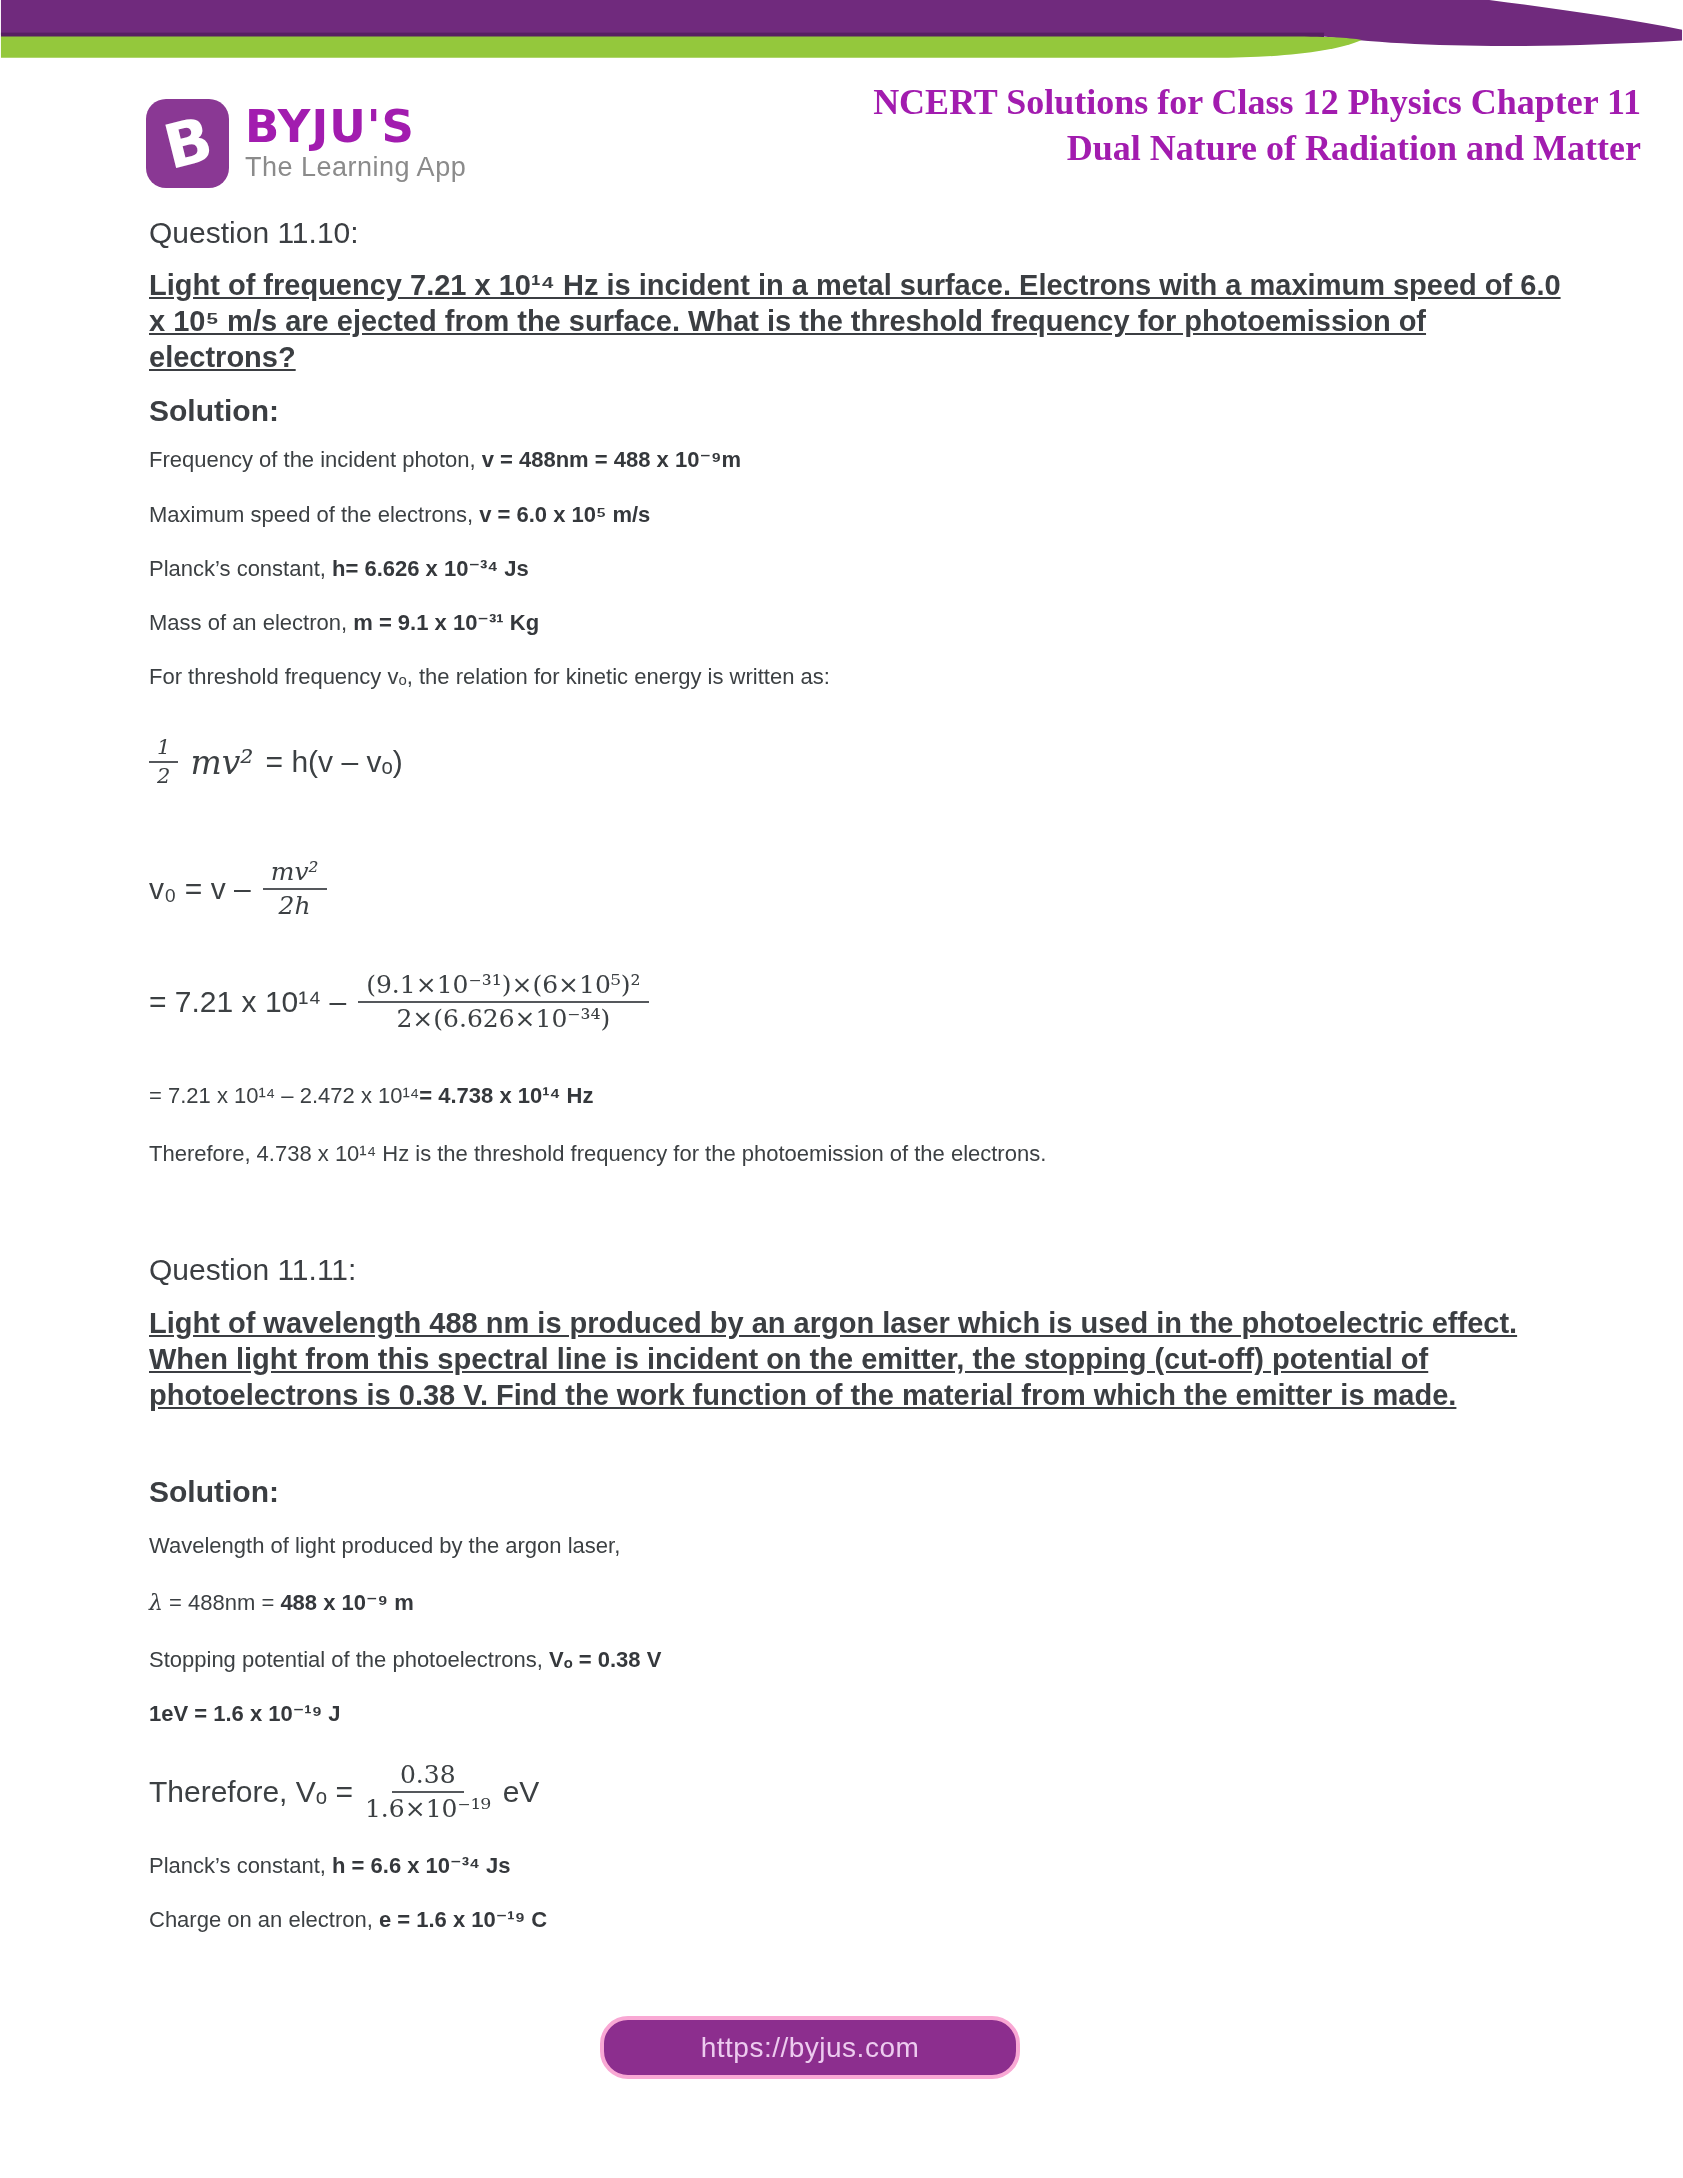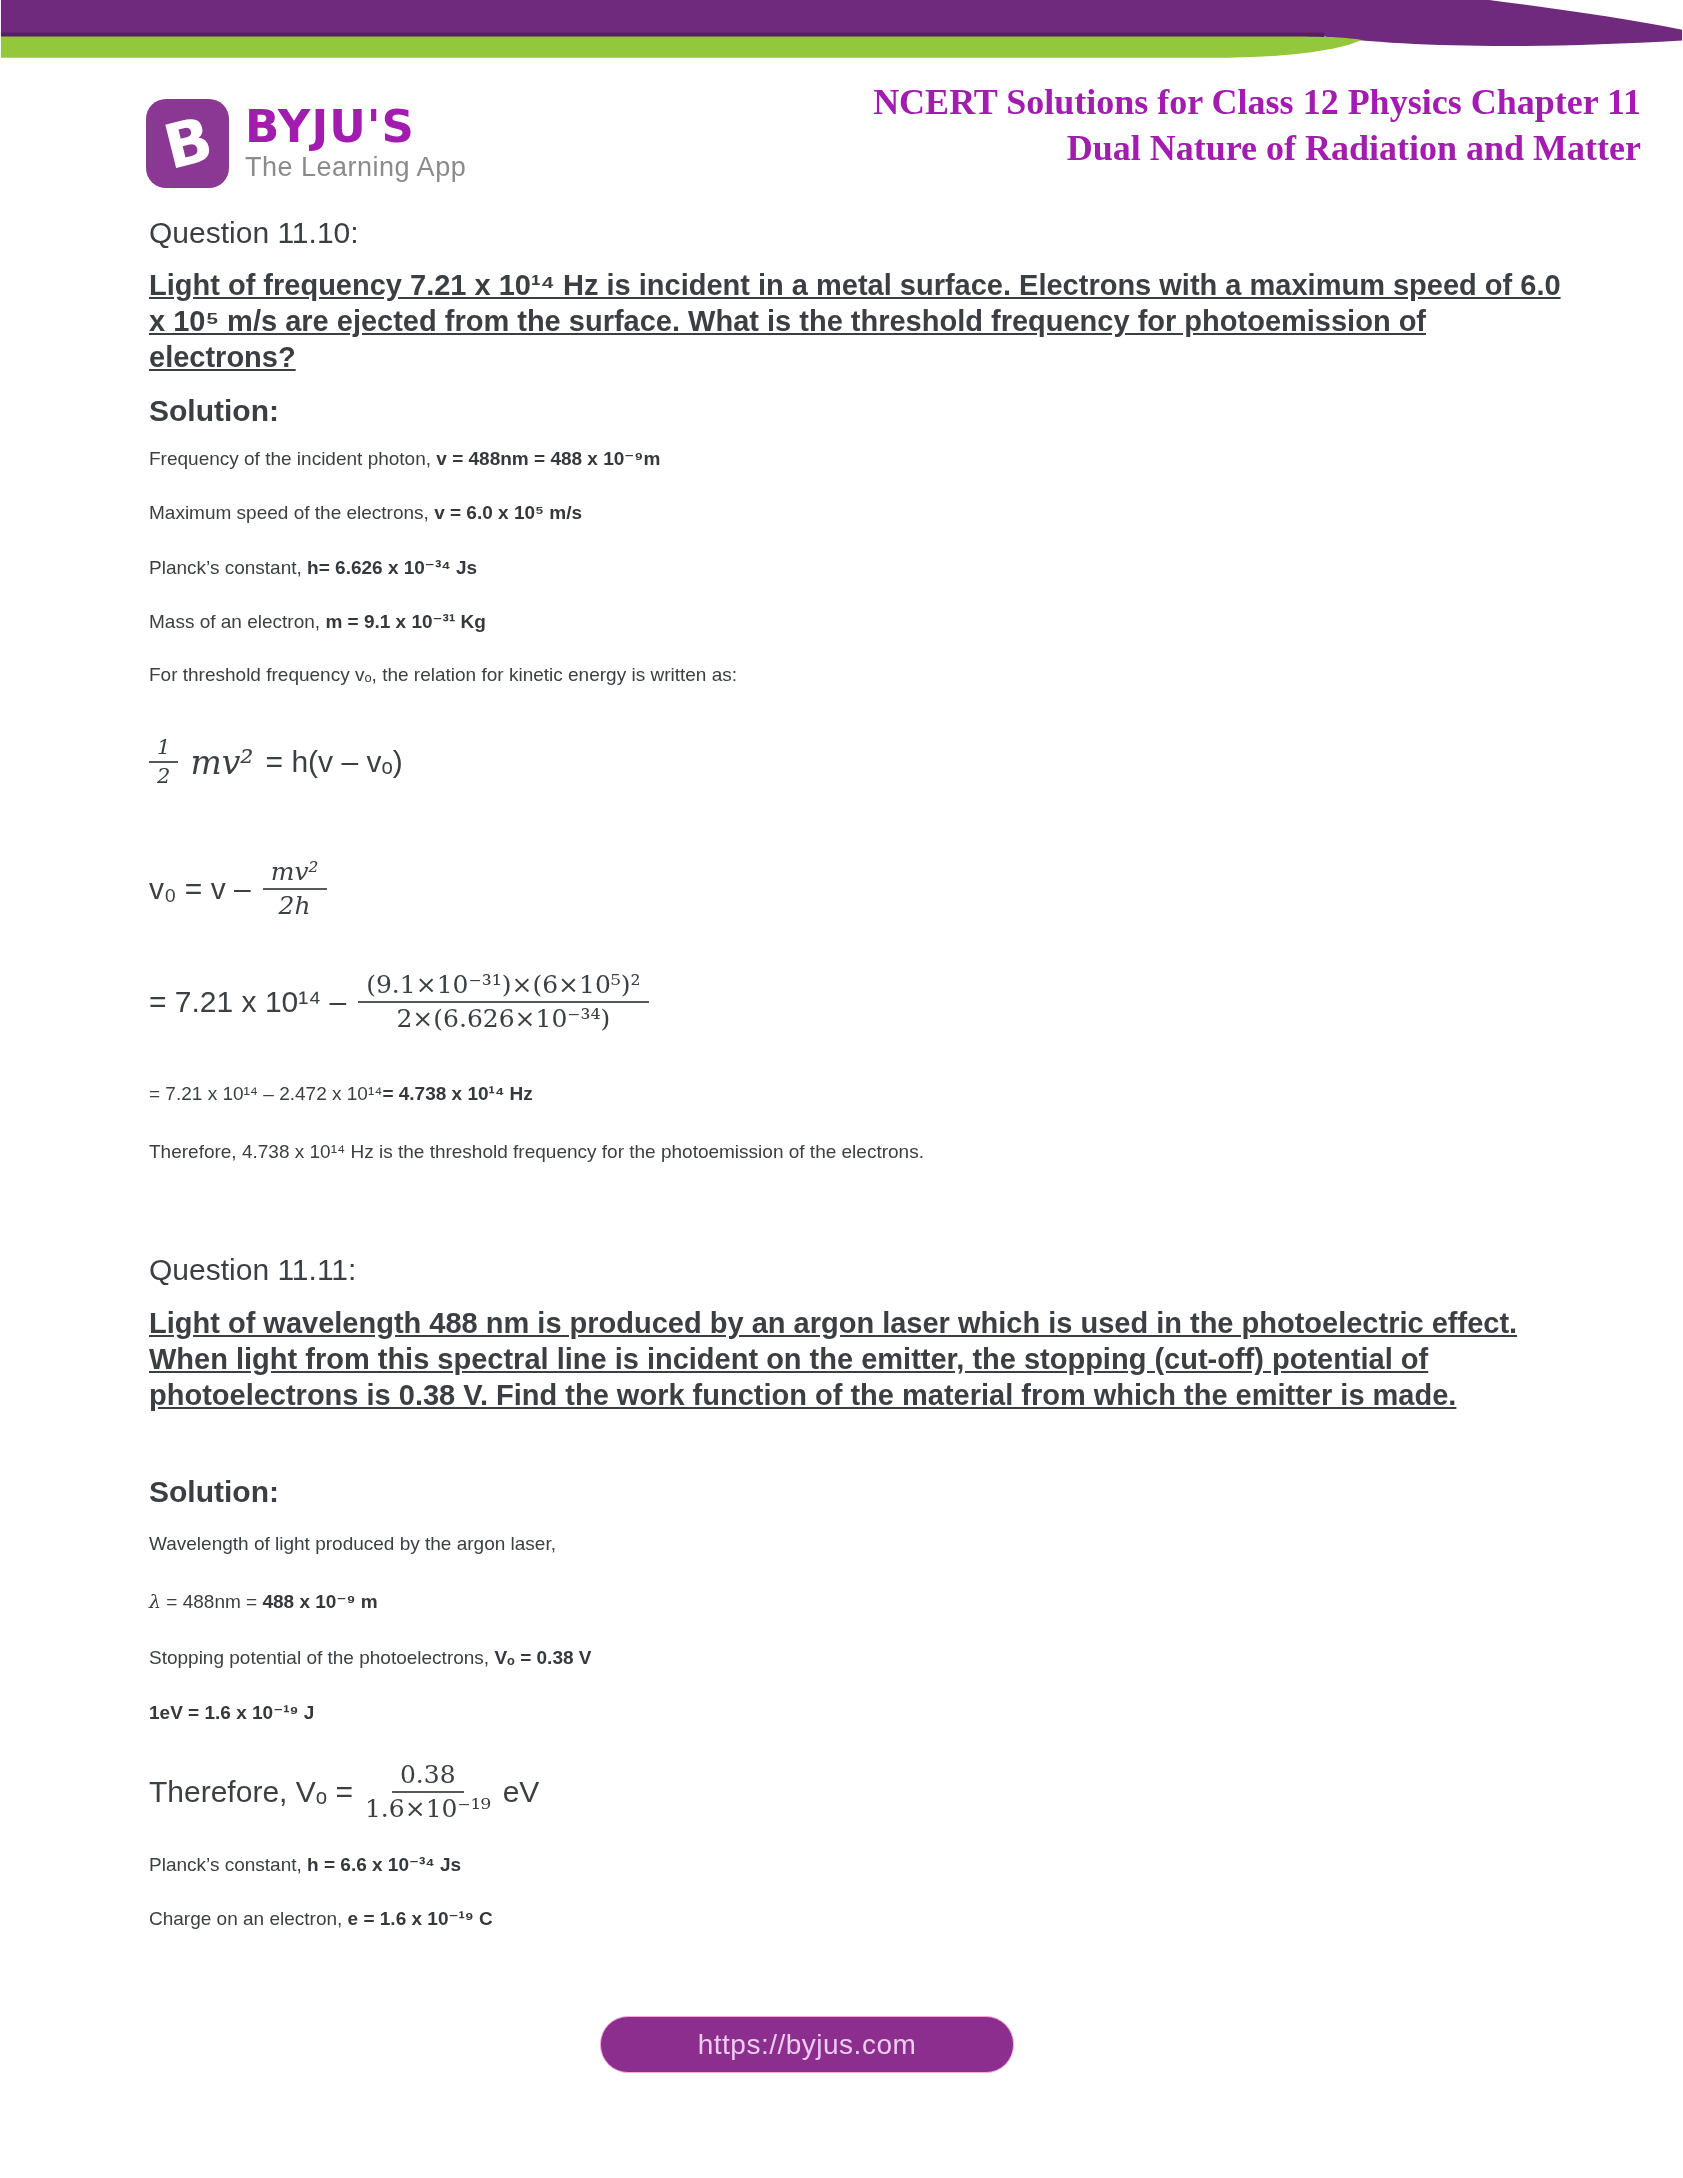--- a/index.html
+++ b/index.html
@@ -35,37 +35,37 @@
   .doc-title{
     position:absolute;top:79px;right:42px;text-align:right;
     font-family:"Liberation Serif","DejaVu Serif",serif;
     font-weight:bold;color:#a21caf;font-size:36px;line-height:46px;
   }
   
   .blk{position:absolute;left:149px;}
   .q-heading{font-size:30px;font-weight:normal;color:#3B3E42;}
   .q-text{width:1431px;font-size:29px;font-weight:bold;line-height:36px;color:#3B3E42;text-decoration:underline;}
   .sol{font-size:30px;font-weight:bold;color:#3B3E42;}
-  .line{font-size:19px;color:#3C4043;}
+  .line{font-size:22px;color:#3C4043;}
   .line b{color:#35383C;}
   .formula{display:flex;align-items:center;gap:12px;font-size:30px;color:#3C4043;}
   .frac{
     display:inline-flex;flex-direction:column;align-items:center;
     font-family:"DejaVu Serif",serif;font-size:25px;line-height:1.2;text-align:center;
   }
   .frac .num{padding:0 8px 1px;border-bottom:2px solid #55585C;}
   .frac .den{padding-top:1px;}
   .frac-it{font-style:italic;}
   .frac-sm{font-size:21px;}
   .math-it{font-family:"DejaVu Serif",serif;font-style:italic;}
   .term-mv{font-size:33px;}
   
   .footer-pill{
     position:absolute;left:600px;top:2016px;width:412px;height:55px;
-    background:#8C2E8E;border-radius:28px;border:1px solid #f9a8d4;
+    background:#8C2E8E;border-radius:28px;border:4px solid #f9a8d4;
     display:flex;align-items:center;justify-content:center;
     cursor:pointer;
   }
   .footer-pill span{color:#EDCBEF;font-size:28px;letter-spacing:0.5px;}
 </style>
 </head>
 <body>
 
 <div class="page">
 

